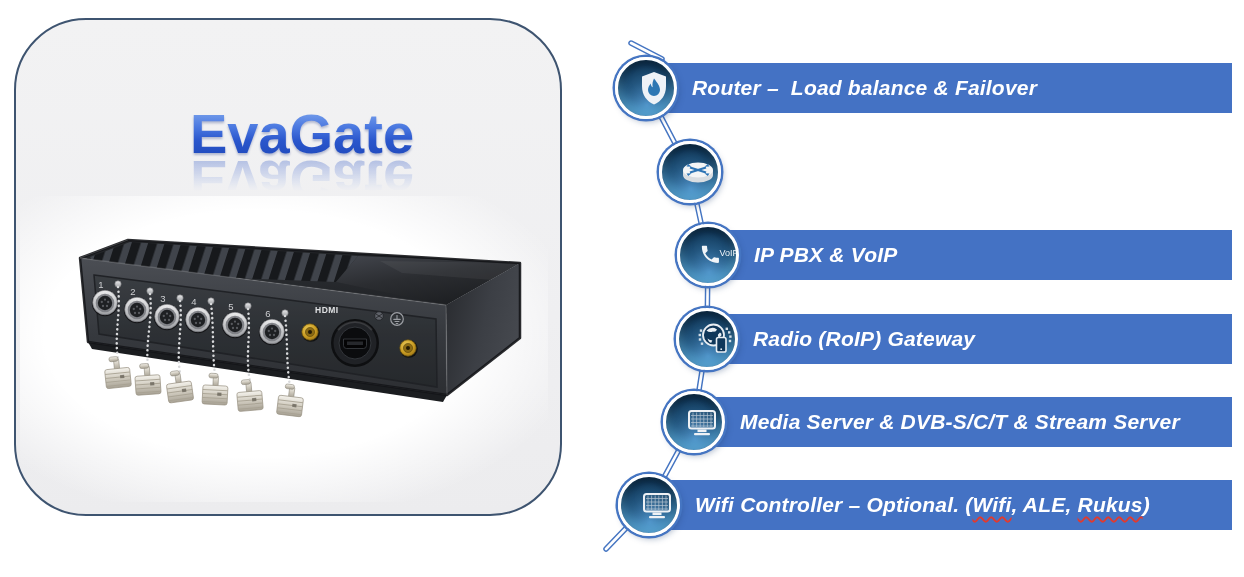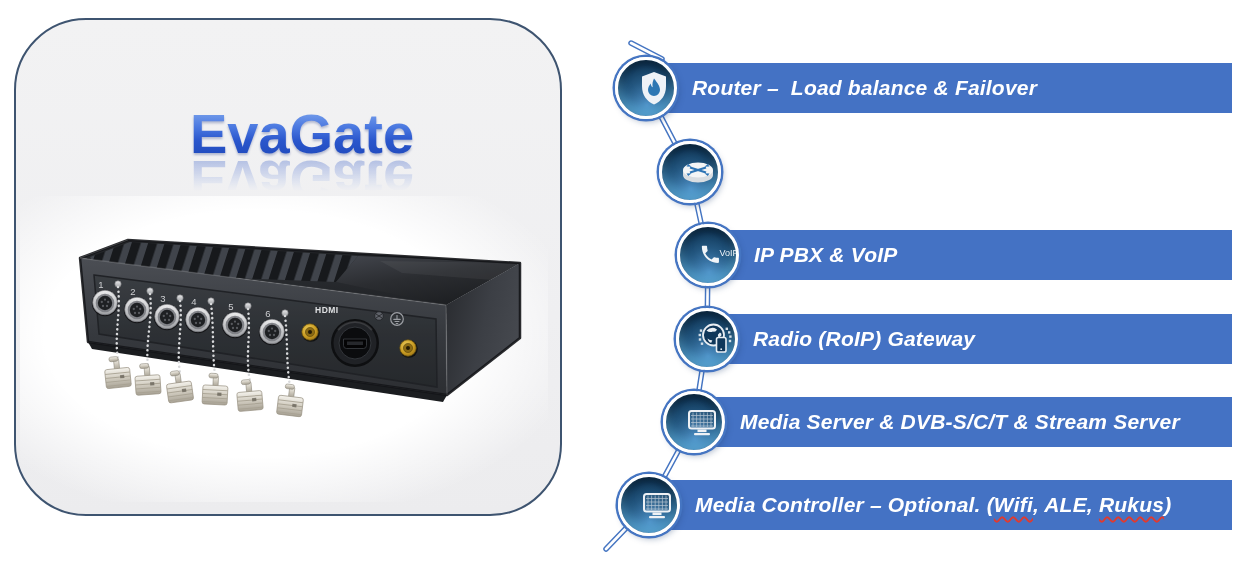--- a/index.html
+++ b/index.html
@@ -339,21 +339,21 @@
       <g stroke="#cfd7df" stroke-width=".7" opacity=".85">
         <path d="M11 10.5 V25 M14.6 10.5 V25 M18.2 10.5 V25 M21.8 10.5 V25 M25.4 10.5 V25 M29 10.5 V25"></path>
         <path d="M9 13.5 H31 M9 17 H31 M9 20.5 H31 M9 24 H31"></path>
       </g>
       <rect x="15.5" y="27.5" width="9" height="2.6" fill="#eef1f5"></rect>
       <rect x="12" y="31" width="16" height="2.2" rx="1" fill="#eef1f5"></rect>
     </svg>
   </div>
 
   <div class="feature-bar" style="left:649px;top:480px;width:583px;">
-    <span class="bar-label"><span>Media Controller – Optional. (</span><span class="misspell">Wifi</span><span>, ALE, </span><span class="misspell">Rukus</span><span>)</span></span>
+    <span class="bar-label"><span>Wifi Controller – Optional. (</span><span class="misspell">Wifi</span><span>, ALE, </span><span class="misspell">Rukus</span><span>)</span></span>
   </div>
   <div class="feature-badge" style="left:618px;top:474px;">
     <svg width="40" height="40" viewBox="0 0 40 40">
       <rect x="7" y="9" width="26" height="17.5" rx="2.5" fill="rgba(255,255,255,.07)" stroke="#eef1f5" stroke-width="2"></rect>
       <g stroke="#cfd7df" stroke-width=".7" opacity=".85">
         <path d="M11 10.5 V25 M14.6 10.5 V25 M18.2 10.5 V25 M21.8 10.5 V25 M25.4 10.5 V25 M29 10.5 V25"></path>
         <path d="M9 13.5 H31 M9 17 H31 M9 20.5 H31 M9 24 H31"></path>
       </g>
       <rect x="15.5" y="27.5" width="9" height="2.6" fill="#eef1f5"></rect>
       <rect x="12" y="31" width="16" height="2.2" rx="1" fill="#eef1f5"></rect>

